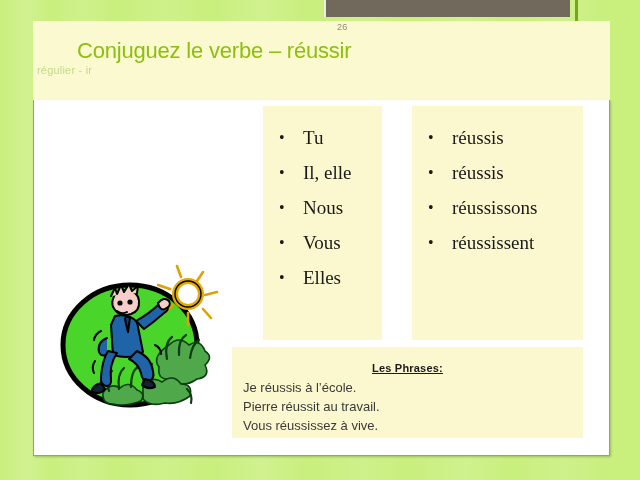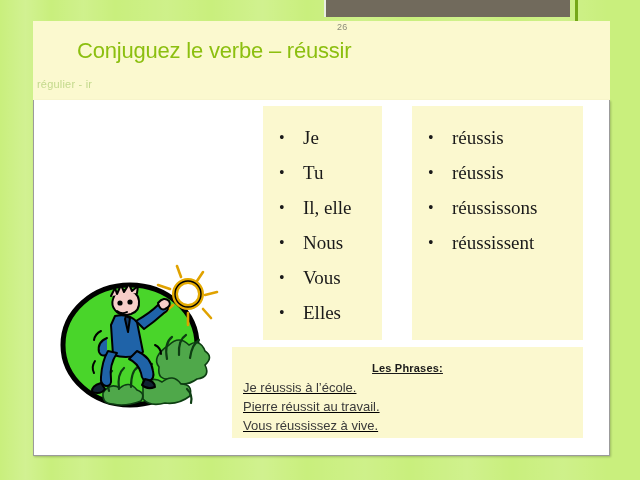--- a/index.html
+++ b/index.html
@@ -69,21 +69,21 @@
     left: 37px; top: 38px;
     font-size: 22px;
     font-weight: 400;
     color: #8cbf10;
     letter-spacing: -0.2px;
     white-space: nowrap;
     margin-left: 40px;
   }
   .slide-subtitle {
     position: absolute;
-    left: 37px; top: 78px;
+    left: 37px; top: 64px;
     font-size: 11px;
     font-weight: 400;
     color: #c3d98c;
     letter-spacing: 0.2px;
     white-space: nowrap;
   }
 
   
   .content-panel {
     position: absolute;
@@ -132,21 +132,20 @@
     font-size: 11px;
     font-weight: bold;
     color: #1a1a1a;
     text-decoration: underline;
     padding-top: 7px;
     letter-spacing: 0.2px;
     margin-top: 8px;
   }
   .phrases-lines {
     padding: 4px 0 0 11px;
-    text-decoration: underline;
   }
   .phrases-lines div {
     font-size: 13px;
     color: #3a3a3a;
     line-height: 19px;
     white-space: nowrap;
   }
 
   
   .clipart {
@@ -238,21 +237,20 @@
       <g stroke="#000000" stroke-width="2" fill="none" stroke-linecap="round">
         <path d="M38 98 q-4 6 -1 12"></path>
         <path d="M44 68 q-6 3 -7 9"></path>
         <path d="M98 82 q6 3 6 9"></path>
       </g>
     </svg>
   </div>
 
   <div class="box box-pronouns">
     <ul class="bullet-list">
-      <li>Je</li>
       <li>Tu</li>
       <li>Il, elle</li>
       <li>Nous</li>
       <li>Vous</li>
       <li>Elles</li>
     </ul>
   </div>
 
   <div class="box box-verbs">
     <ul class="bullet-list">

